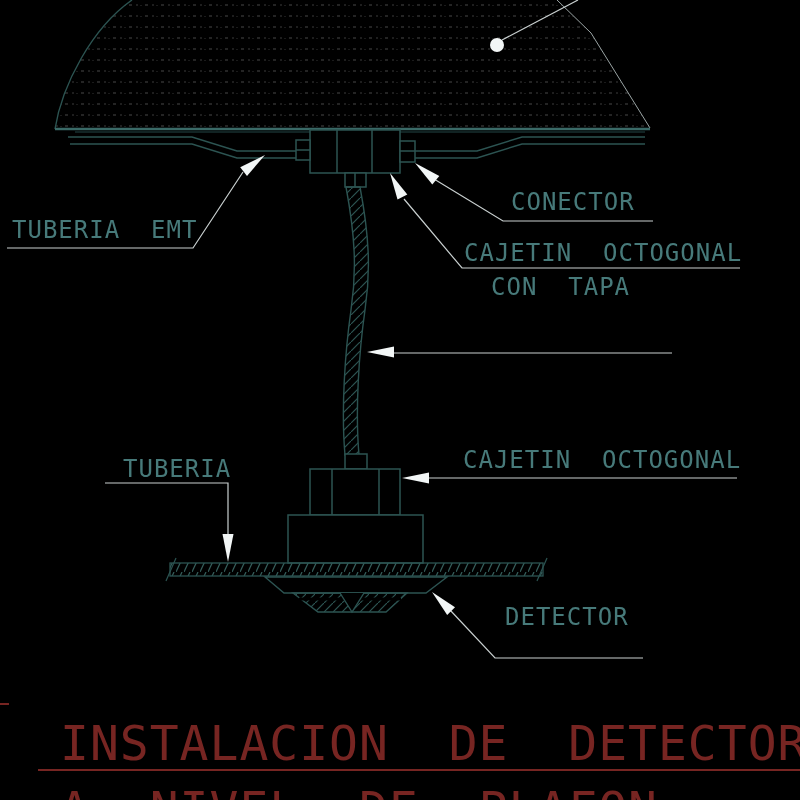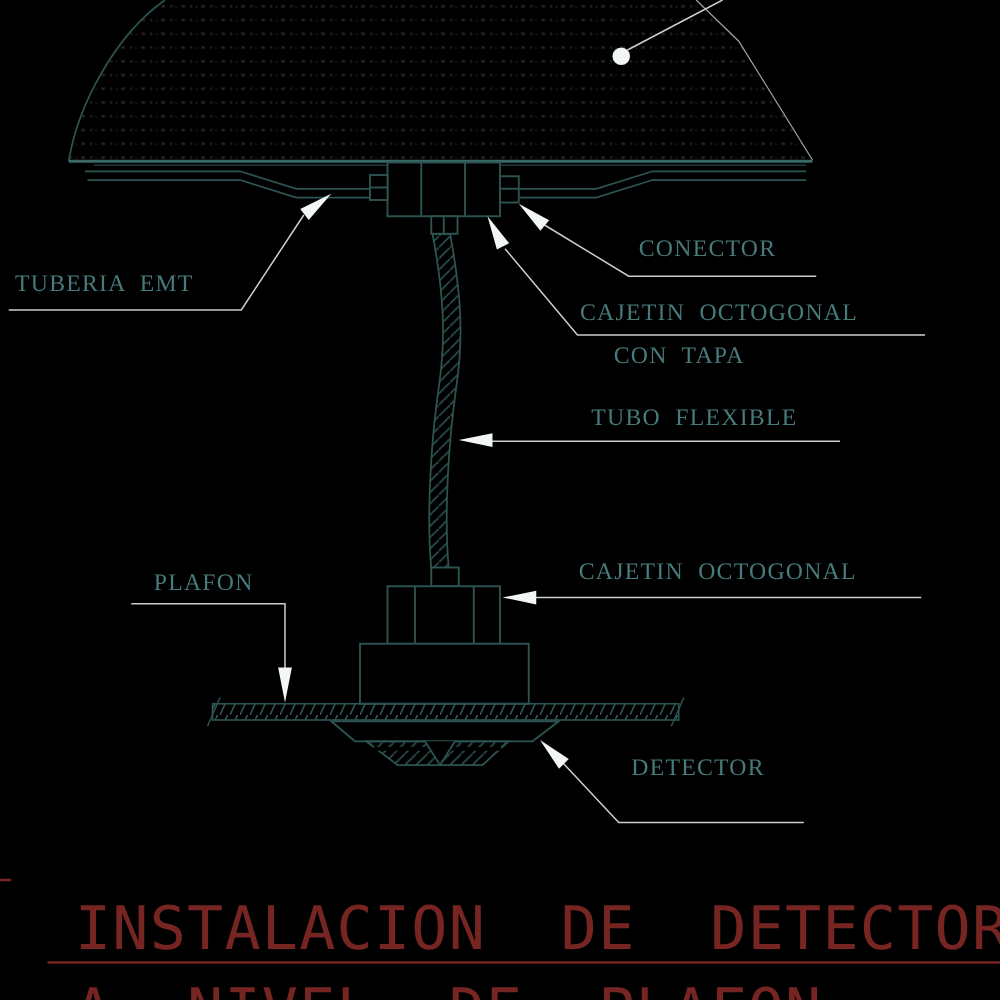--- a/index.html
+++ b/index.html
@@ -3,25 +3,24 @@
 <meta charset="utf-8">
 <style>
   html,body{margin:0;padding:0;background:#000;}
   body{width:800px;height:800px;position:relative;overflow:hidden;
        font-family:"DejaVu Sans Mono",monospace;}
   #stage{position:absolute;left:0;top:0;width:800px;height:800px;}
   svg{position:absolute;left:0;top:0;}
   .cad-label{
     position:absolute;
     color:#477a7a;
-    font-size:19px;
+    font-size:24px;
     line-height:1;
     letter-spacing:1px;
     white-space:pre;
-    font-family:Liberation Serif, serif;
   }
   .title-line{
     position:absolute;
     color:#772522;
     font-size:48px;
     line-height:1;
     letter-spacing:1px;
     white-space:pre;
   }
   .red-rule{position:absolute;background:#772522;}
@@ -121,22 +120,21 @@
     <polygon points="228,562 222.5,534 233.5,534"></polygon>
     <polygon points="402,478 429,472.5 429,483.5"></polygon>
     <polygon points="432,592 447.2,615 455,607.2"></polygon>
   </g>
 </svg>
 
 <div class="cad-label" style="left:12px;top:218px;">TUBERIA  EMT</div>
 <div class="cad-label" style="left:511px;top:190px;">CONECTOR</div>
 <div class="cad-label" style="left:464px;top:241px;">CAJETIN  OCTOGONAL</div>
 <div class="cad-label" style="left:464px;top:275px;margin-left:27px;">CON  TAPA</div>
-<div class="cad-label" style="left:473px;top:325px;">TUBO  FLEXIBLE</div>
-<div class="cad-label" style="left:123px;top:457px;">PLAFON</div>
+<div class="cad-label" style="left:123px;top:457px;">TUBERIA</div>
 <div class="cad-label" style="left:463px;top:448px;">CAJETIN  OCTOGONAL</div>
 <div class="cad-label" style="left:505px;top:605px;">DETECTOR</div>
 
 <div class="title-line" style="left:60px;top:719px;">INSTALACION  DE  DETECTOR</div>
 <div class="red-rule" style="left:38px;top:769px;width:762px;height:2px;"></div>
 <div class="title-line" style="left:60px;top:785px;">A  NIVEL  DE  PLAFON</div>
 <div class="red-rule" style="left:0px;top:703px;width:9px;height:2px;"></div>
 
 </div>
 

